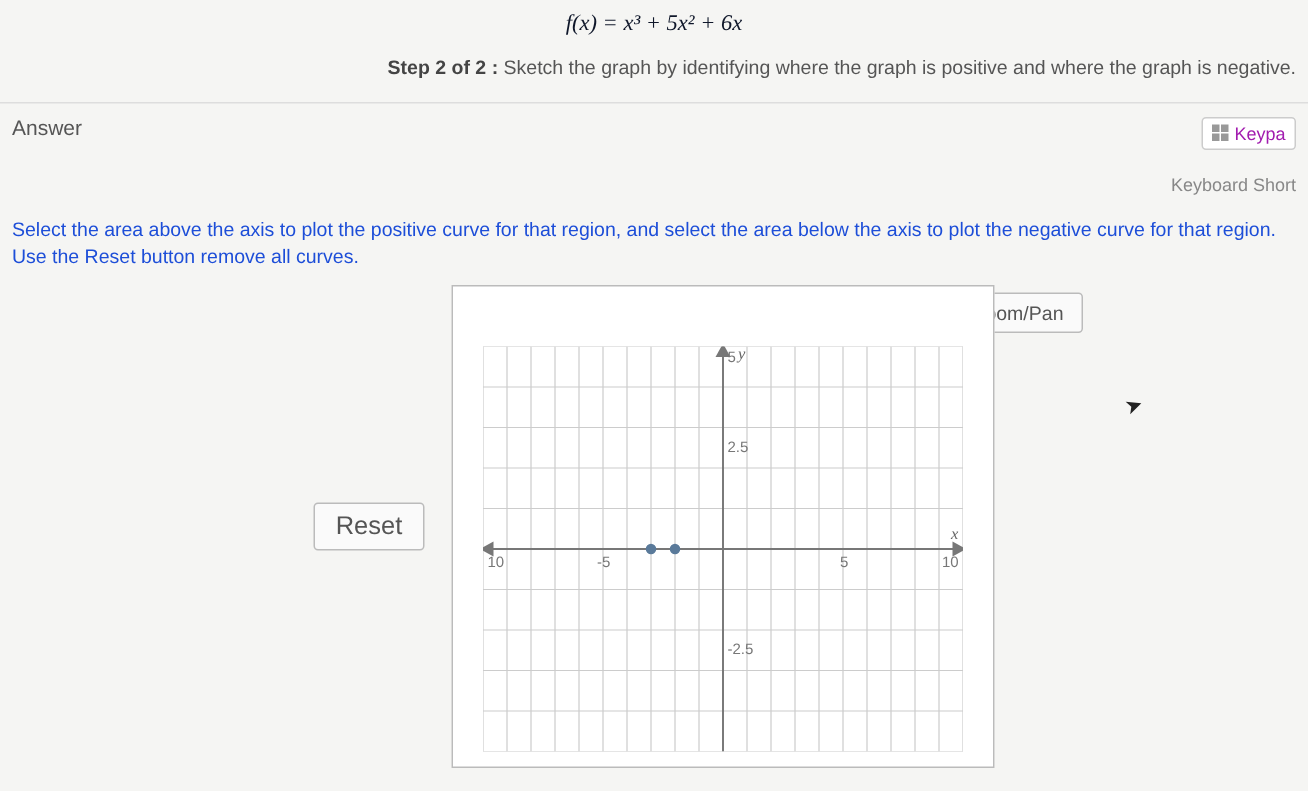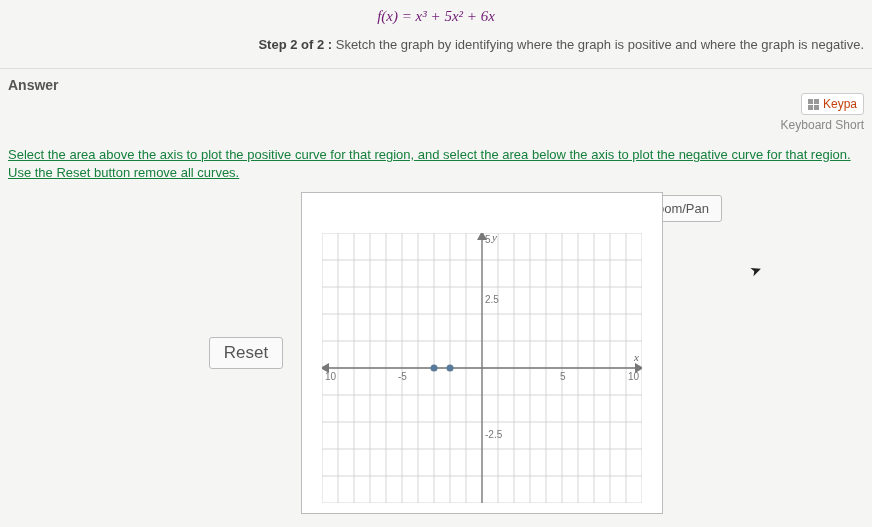--- a/index.html
+++ b/index.html
@@ -9,74 +9,71 @@
       font-family: Arial, sans-serif;
       background: #f5f5f3;
       color: #555;
       position: relative;
       overflow: hidden;
     }
     .formula {
       text-align: center;
       font-style: italic;
       font-size: 15px;
-      color: #701a75;
+      color: #0f172a;
       padding: 8px 0;
       font-family: 'Times New Roman', serif;
     }
     .step {
       font-size: 13px;
       color: #555;
       padding: 4px 8px 16px 8px;
       text-align: right;
     }
     .step b { color: #444; }
     .answer-row {
       display: flex;
       justify-content: space-between;
       align-items: flex-start;
       padding: 8px;
       border-top: 1px solid #ddd;
     }
     .answer-label {
       font-size: 14px;
       color: #555;
-      font-weight: bold;
     }
     .keypad-area {
       text-align: right;
       font-size: 12px;
       color: #888;
     }
     .keypad-btn {
       display: inline-flex;
       align-items: center;
       gap: 4px;
       border: 1px solid #ccc;
       background: #fff;
       padding: 3px 6px;
       border-radius: 3px;
       font-size: 12px;
-      color: #c2410c;
-      margin-top: 16px;
+      color: #a21caf;
     }
     .key-icon {
       width: 11px; height: 11px;
       display: grid;
       grid-template-columns: 1fr 1fr;
       grid-template-rows: 1fr 1fr;
       gap: 1px;
     }
     .key-icon span { background: #999; }
     .instruction {
       font-size: 13px;
-      color: #15803d;
+      color: #1d4ed8;
       padding: 6px 8px;
       line-height: 1.4;
-      text-decoration: underline;
     }
     .graph-area {
       display: flex;
       align-items: center;
       justify-content: center;
       margin-top: 4px;
       gap: 18px;
     }
     .reset-btn {
       border: 1px solid #bbb;
@@ -135,21 +132,21 @@
   <div class="keypad-area">
     <div class="keypad-btn">
       <span class="key-icon">
           <span></span>
           <span></span>
           <span></span>
           <span></span>
         </span>
       <span>Keypa</span>
     </div>
-    <div style="margin-top:3px;">Keyboard Short</div>
+    <div style="margin-top:16px;">Keyboard Short</div>
   </div>
 </div>
 
 <div class="instruction">Select the area above the axis to plot the positive curve for that region, and select the area below the axis to plot the negative curve for that region. Use the Reset button remove all curves.</div>
 
 <button class="enable-btn">Enable Zoom/Pan</button>
 
 <div class="graph-area">
   <button class="reset-btn">Reset</button>
 

